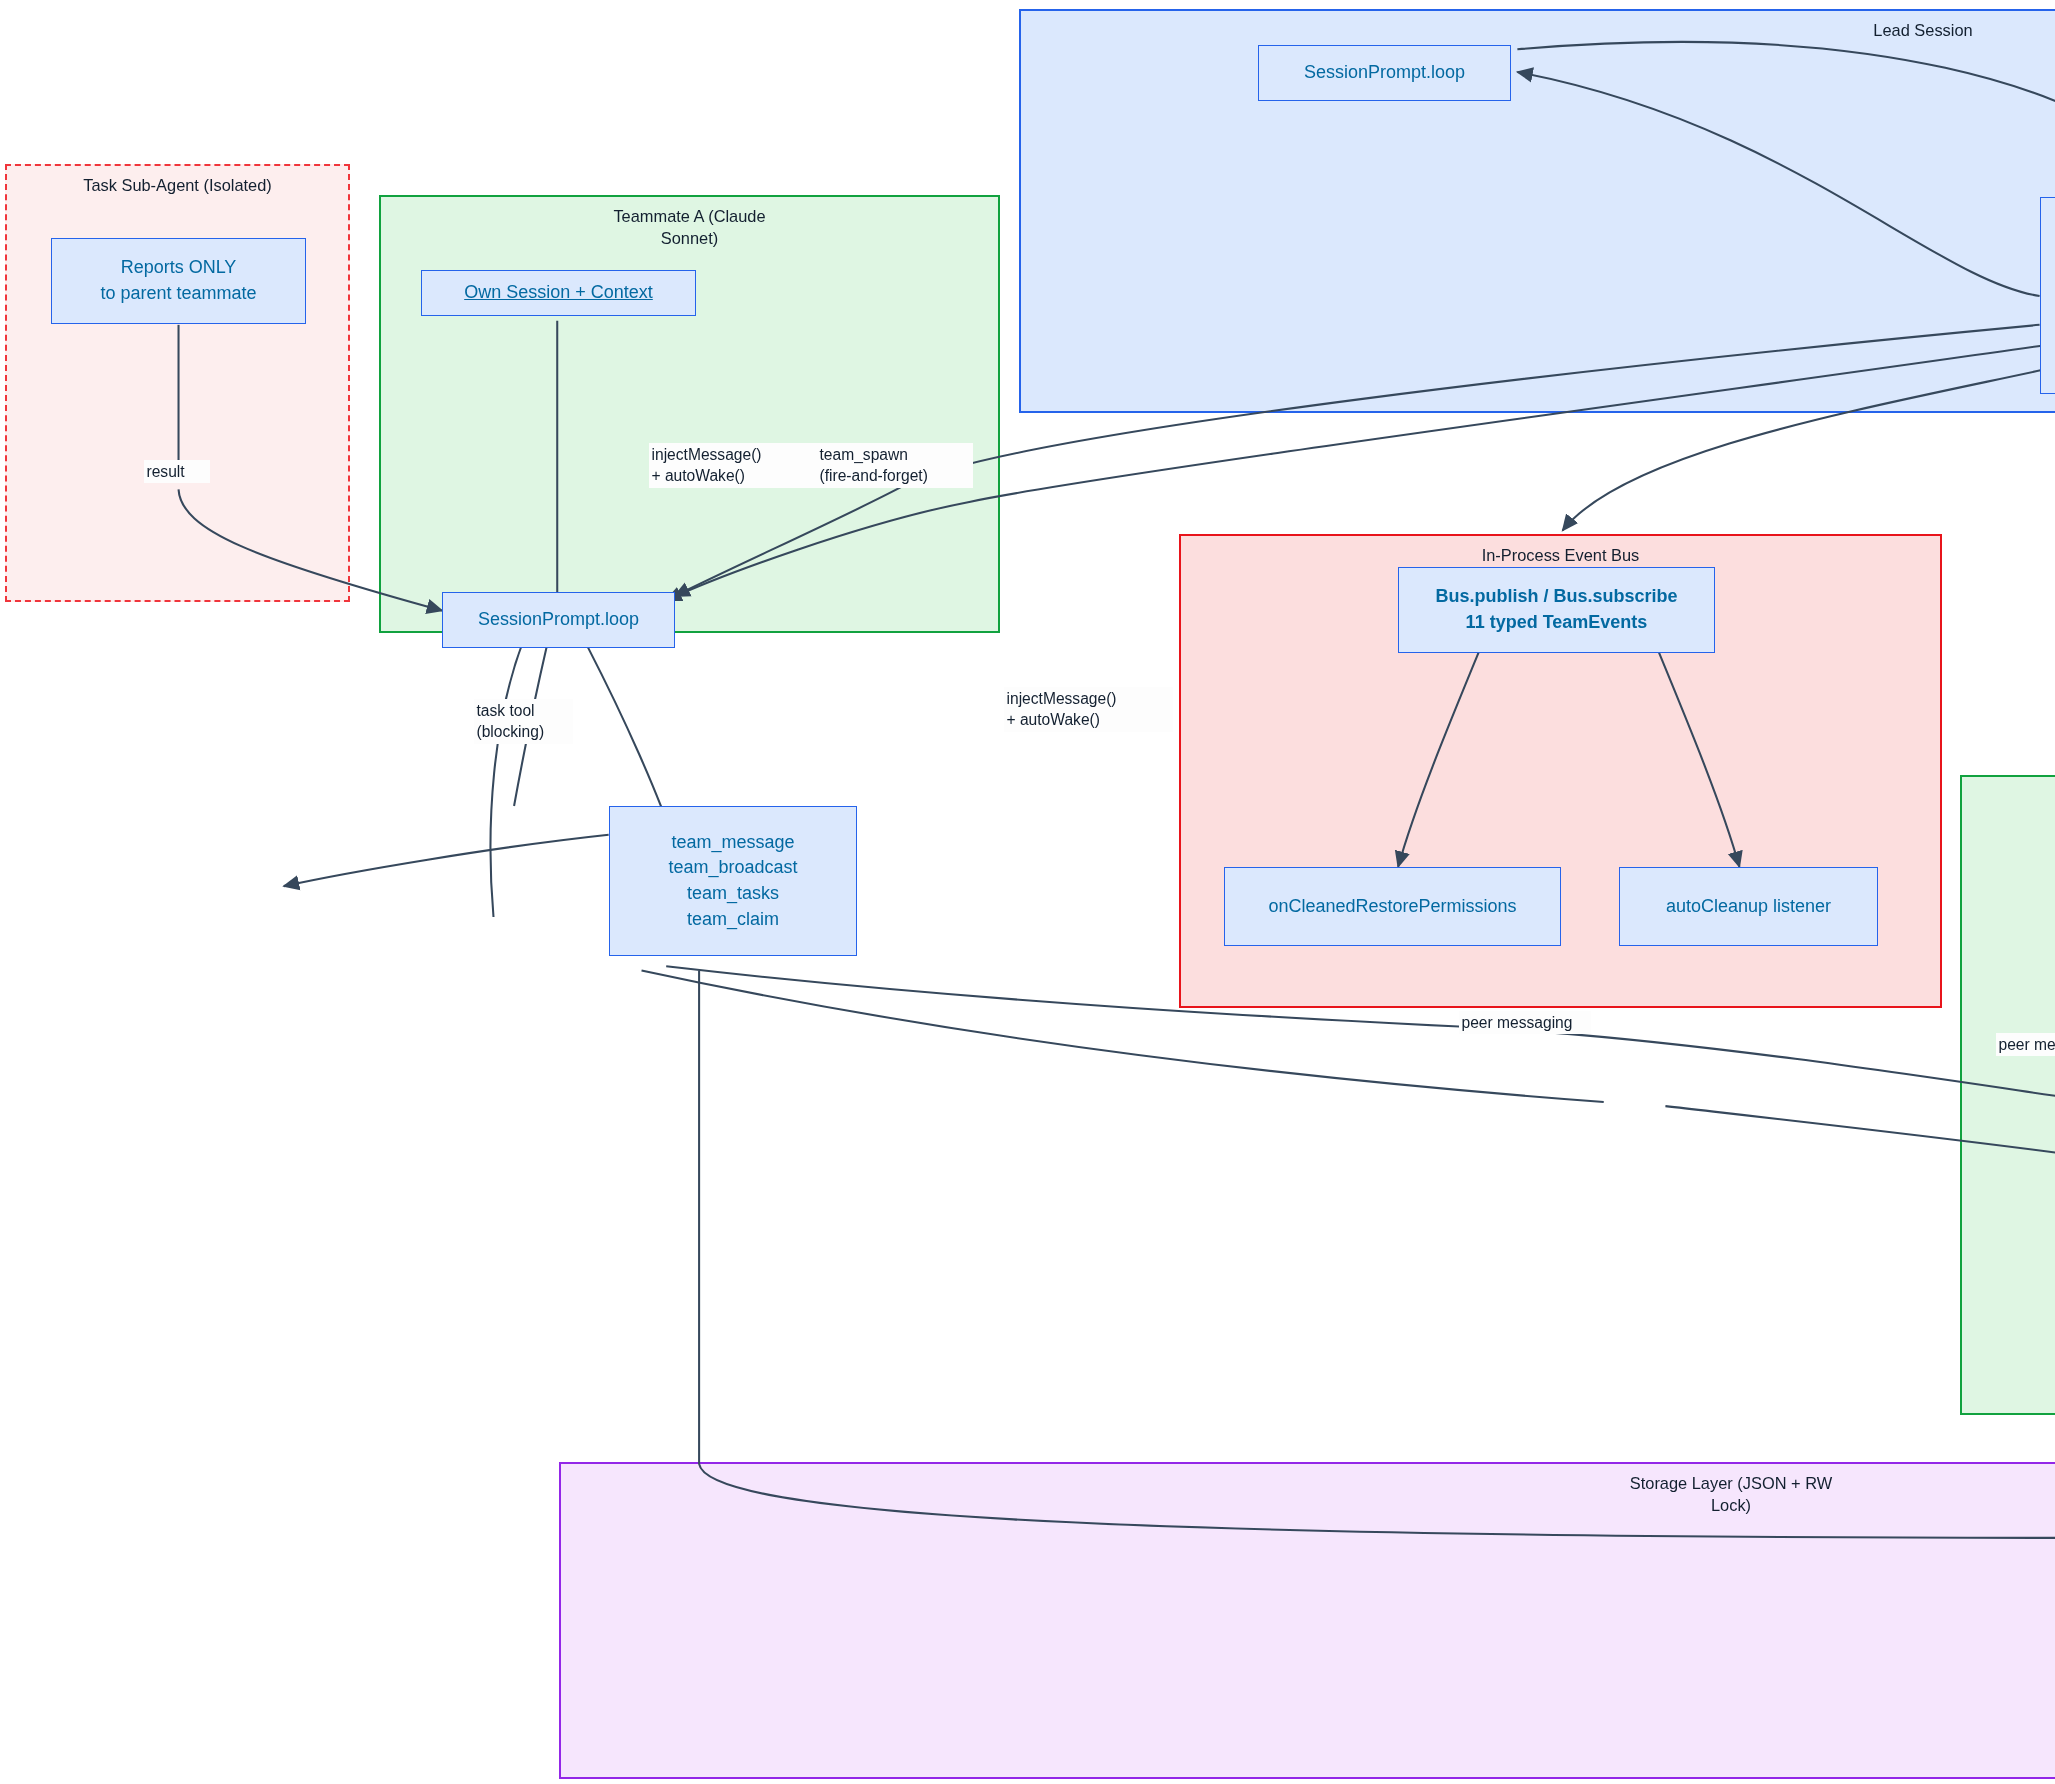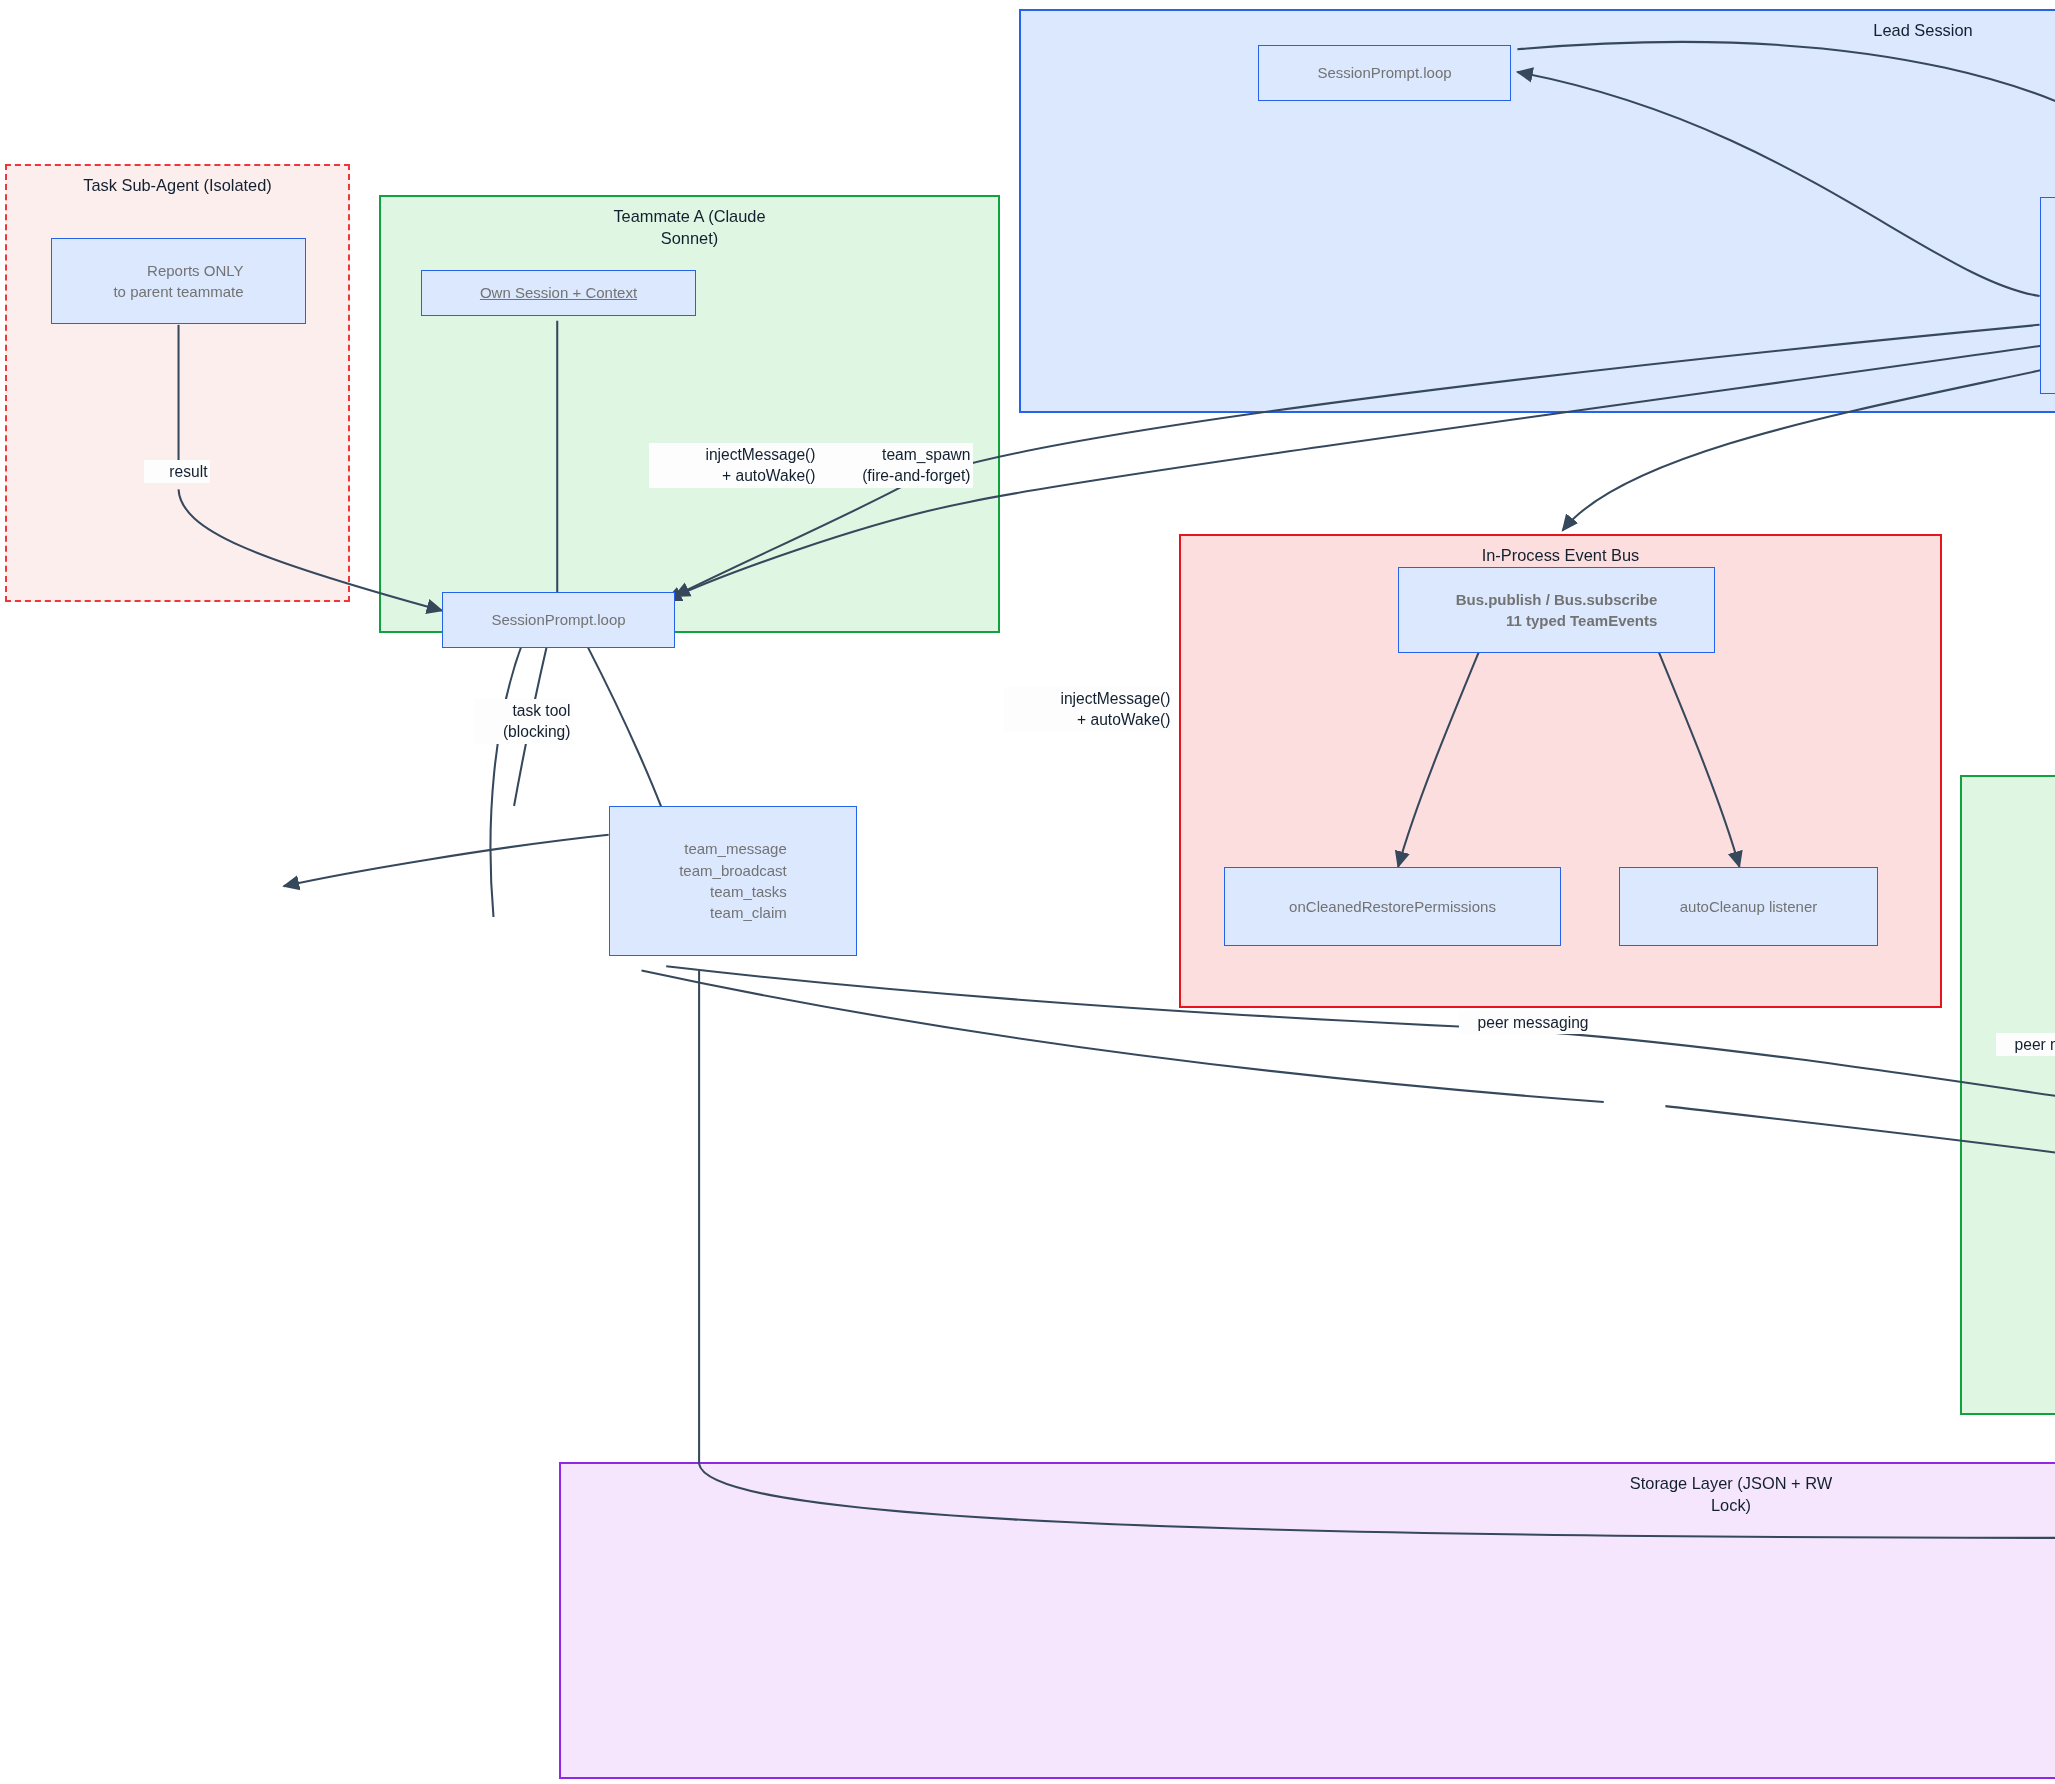--- a/index.html
+++ b/index.html
@@ -48,35 +48,35 @@
   .cl-store  { background:#f6e6fd; border:2.9px solid #9327e8; }
 
   .node {
     position: absolute;
     box-sizing: border-box;
     background: #dbe8fd;
     border: 1.2px solid #2563eb;
     display: flex;
     align-items: center;
     justify-content: center;
-    text-align: right;
-    font-size: 15px;
+    text-align: center;
+    font-size: 18px;
     line-height: 1.42;
-    color: #737373;
+    color: #0369a1;
     white-space: pre-line;
     padding: 1.6px 4.1px;
   }
 
   .edge-label {
     position: absolute;
     background: #fdfdfd;
     font-size: 15.6px;
     line-height: 1.38;
     color: #132030;
-    text-align: right;
+    text-align: left;
     white-space: pre-line;
     padding: 0.8px 2.5px;
     box-sizing: border-box;
   }
 </style>
 </head>
 <body>
 
 <div id="canvas">
 

